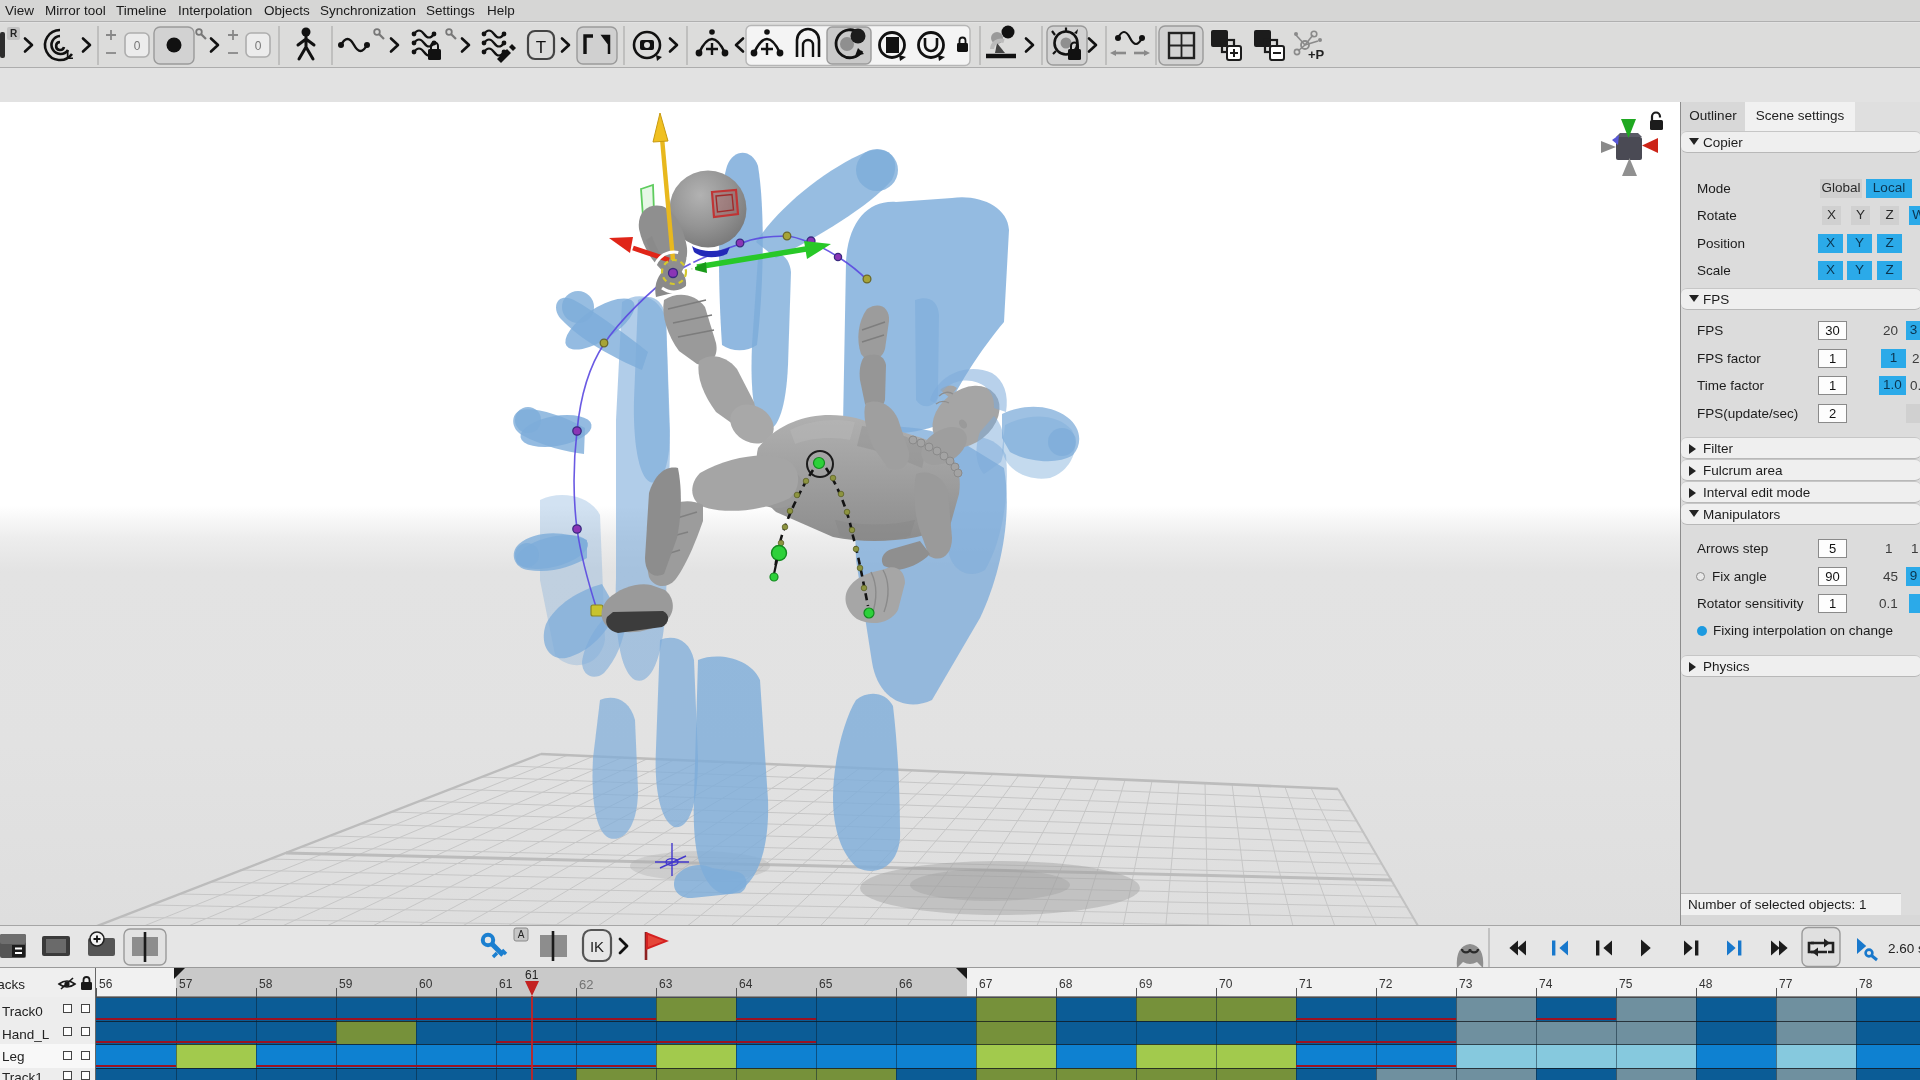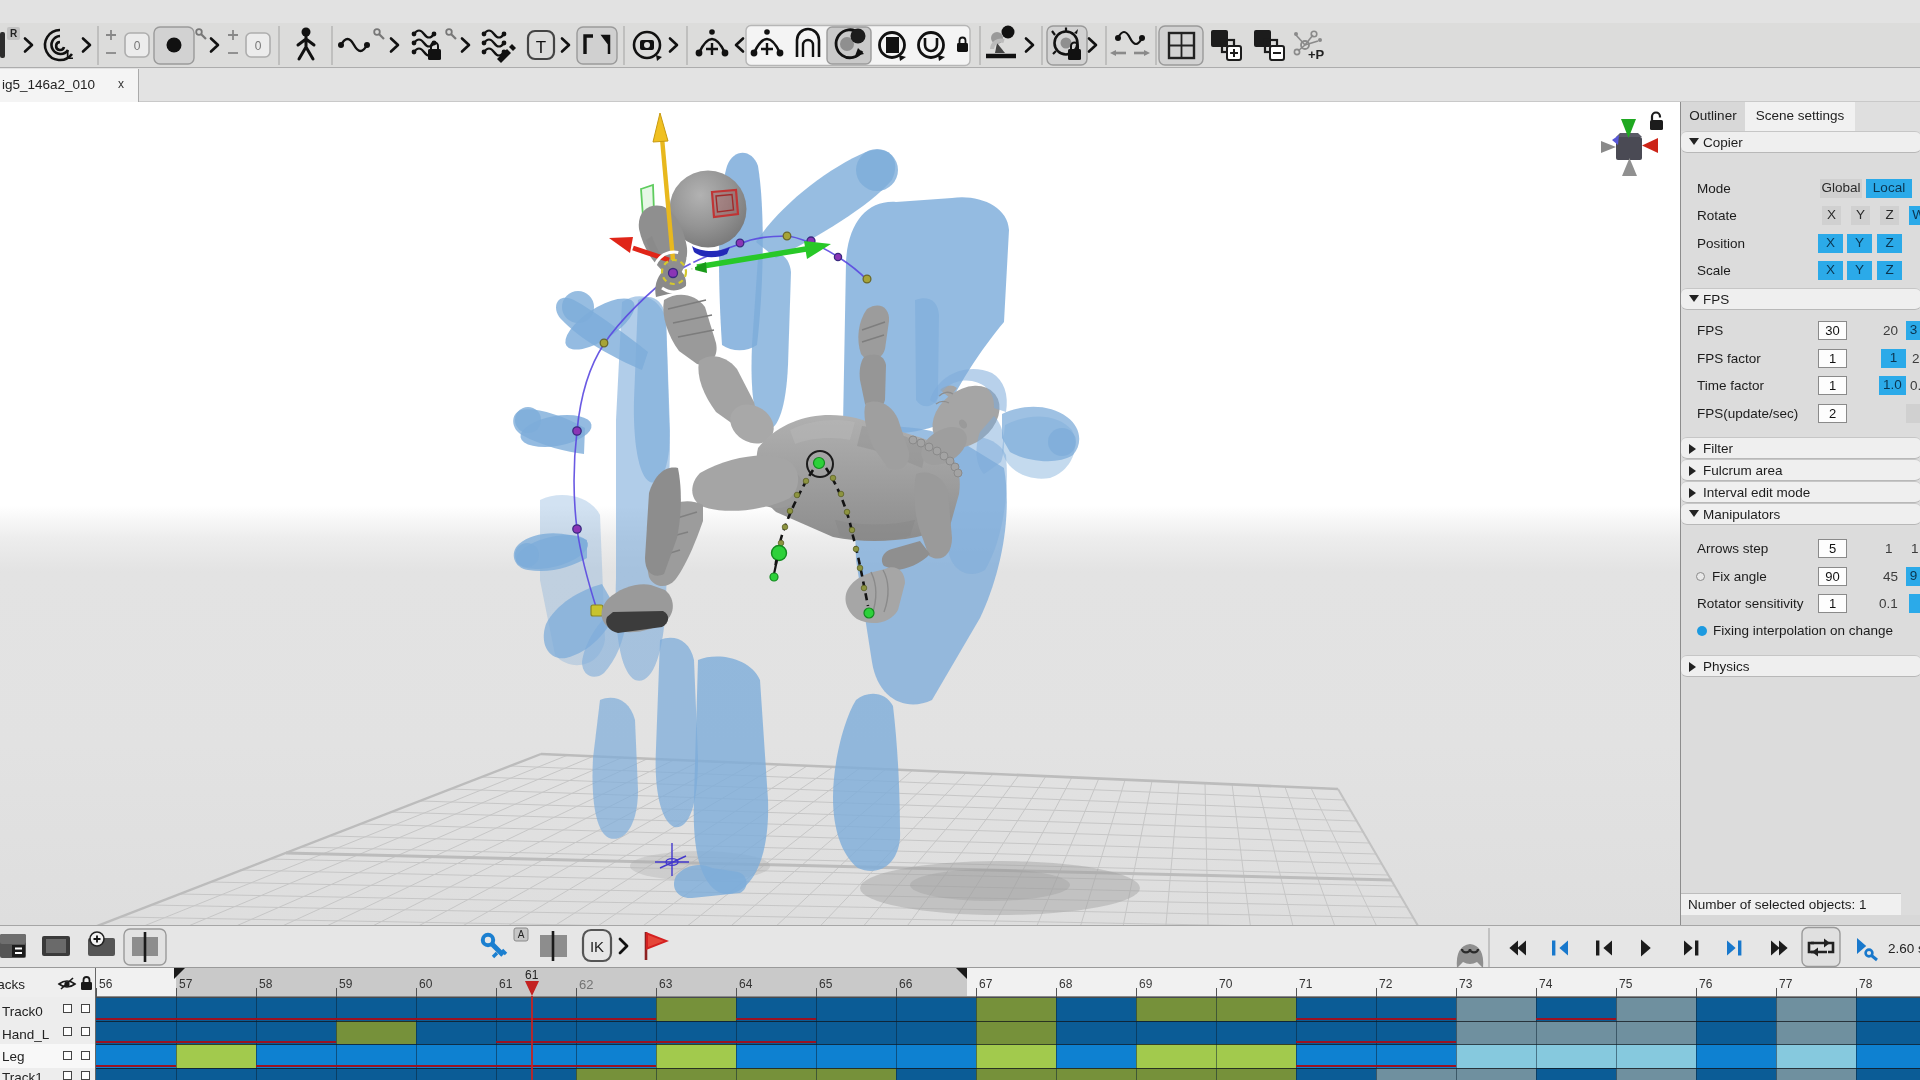--- a/index.html
+++ b/index.html
@@ -51,20 +51,30 @@
   #btoolbar { left:0; top:925px; width:1920px; height:43px; background:#e6e6e6;
     border-top:1px solid #a6a6a6; border-bottom:1px solid #9a9a9a; }
 
   
   #timeline { left:0; top:968px; width:1920px; height:112px; background:#efefef; }
 </style>
 </head>
 <body>
 <div id="app">
 
+  <div id="menubar" class="abs">
+    <span style="left:5px">View</span>
+    <span style="left:45px">Mirror tool</span>
+    <span style="left:116px">Timeline</span>
+    <span style="left:178px">Interpolation</span>
+    <span style="left:264px">Objects</span>
+    <span style="left:320px">Synchronization</span>
+    <span style="left:426px">Settings</span>
+    <span style="left:487px">Help</span>
+  </div>
 
   <div id="toolbar" class="abs"><svg width="1920" height="45" viewBox="0 0 1920 45">
         <rect x="0" y="9" width="5" height="26" rx="2" fill="#2d2d2d"></rect>
         <rect x="7" y="4" width="13" height="13" rx="2" fill="#c2c2c2"></rect>
         <text x="13.5" y="14" font-size="10" font-weight="bold" fill="#222" text-anchor="middle">R</text>
         <path d="M25,15.5 l7,6.5 l-7,6.5" fill="none" stroke="#111" stroke-width="2.6" stroke-linecap="round" stroke-linejoin="round"></path>
         <g fill="none" stroke="#111" stroke-width="2.6">
           <path d="M60,7 a15,15 0 1 0 12,24"></path>
           <path d="M60,13 a9,9 0 1 0 8,14"></path>
           <path d="M60,19 a4,4 0 1 0 4,5"></path>
@@ -207,26 +217,20 @@
           <line x1="1305" y1="22" x2="1318" y2="18"></line>
         </g>
         <circle cx="1305" cy="22" r="4" fill="none" stroke="#8a8a8a" stroke-width="1.8"></circle>
         <circle cx="1296" cy="11" r="2" fill="#8a8a8a"></circle>
         <circle cx="1297" cy="29" r="2.6" fill="none" stroke="#8a8a8a" stroke-width="1.6"></circle>
         <circle cx="1314" cy="11" r="2.8" fill="none" stroke="#8a8a8a" stroke-width="1.6"></circle>
         <circle cx="1320" cy="17" r="2" fill="#8a8a8a"></circle>
         <text x="1308" y="36" font-size="13" font-weight="bold" fill="#222">+P</text>
       </svg></div>
 
-  <div id="tabbar" class="abs">
-    <div id="tab1">
-        <span class="lbl">ig5_146a2_010</span>
-        <span class="x">x</span>
-      </div>
-  </div>
 
   <div id="viewport" class="abs"><svg width="1680" height="823" viewBox="0 102 1680 823">
         <g stroke="#c6c6c6" stroke-width="1">
           <line x1="541" y1="754" x2="1338" y2="789"></line>
           <line x1="511" y1="766" x2="1344" y2="800"></line>
           <line x1="481" y1="777" x2="1351" y2="811"></line>
           <line x1="451" y1="789" x2="1357" y2="821"></line>
           <line x1="421" y1="801" x2="1363" y2="832"></line>
           <line x1="391" y1="812" x2="1369" y2="843"></line>
           <line x1="361" y1="824" x2="1376" y2="854"></line>
@@ -601,21 +605,21 @@
 <span class="abs" style="left:1299px;top:9px;font-size:12px;color:#333;">71</span>
 <div class="abs" style="left:1296px;top:20px;width:1px;height:9px;background:#555;"></div>
 <span class="abs" style="left:1379px;top:9px;font-size:12px;color:#333;">72</span>
 <div class="abs" style="left:1376px;top:20px;width:1px;height:9px;background:#555;"></div>
 <span class="abs" style="left:1459px;top:9px;font-size:12px;color:#333;">73</span>
 <div class="abs" style="left:1456px;top:20px;width:1px;height:9px;background:#555;"></div>
 <span class="abs" style="left:1539px;top:9px;font-size:12px;color:#333;">74</span>
 <div class="abs" style="left:1536px;top:20px;width:1px;height:9px;background:#555;"></div>
 <span class="abs" style="left:1619px;top:9px;font-size:12px;color:#333;">75</span>
 <div class="abs" style="left:1616px;top:20px;width:1px;height:9px;background:#555;"></div>
-<span class="abs" style="left:1699px;top:9px;font-size:12px;color:#333;">76</span>
+<span class="abs" style="left:1699px;top:9px;font-size:12px;color:#333;">48</span>
 <div class="abs" style="left:1696px;top:20px;width:1px;height:9px;background:#555;"></div>
 <span class="abs" style="left:1779px;top:9px;font-size:12px;color:#333;">77</span>
 <div class="abs" style="left:1776px;top:20px;width:1px;height:9px;background:#555;"></div>
 <span class="abs" style="left:1859px;top:9px;font-size:12px;color:#333;">78</span>
 <div class="abs" style="left:1856px;top:20px;width:1px;height:9px;background:#555;"></div>
 <div class="abs" style="left:174px;top:0;width:0;height:0;border-top:11px solid #1a1a1a;border-right:11px solid transparent;"></div>
 <div class="abs" style="left:956px;top:0;width:0;height:0;border-top:11px solid #1a1a1a;border-left:11px solid transparent;"></div>
 <span class="abs" style="left:525px;top:0;font-size:12px;color:#222;">61</span>
 <div class="abs" style="left:525px;top:13px;width:0;height:0;border-left:7px solid transparent;border-right:7px solid transparent;border-top:15px solid #c32222;"></div>
 <div class="abs" style="left:0;top:0;width:95px;height:29px;background:#efefef;"></div>

